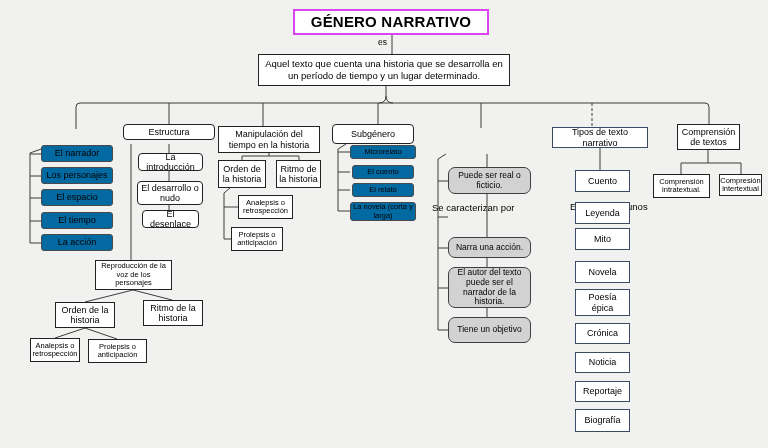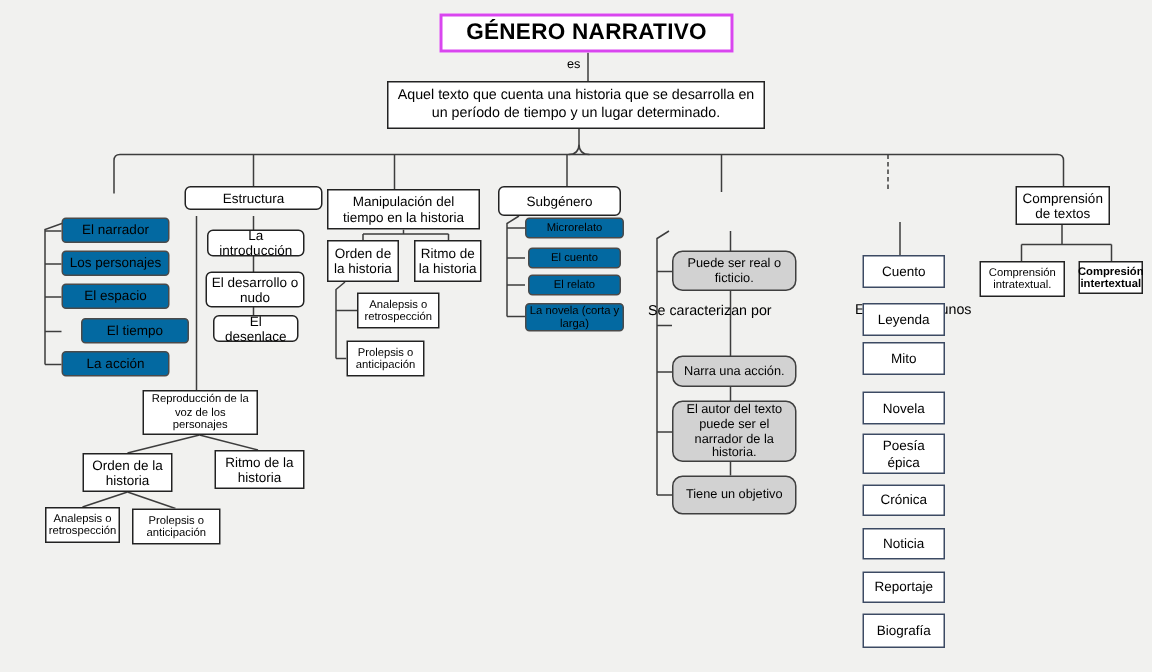--- a/index.html
+++ b/index.html
@@ -9,21 +9,21 @@
   .box{position:absolute;display:flex;align-items:center;justify-content:center;
        text-align:center;background:#ffffff;border:1px solid #222;
        font-size:9px;line-height:1.12;color:#000;box-sizing:border-box;padding:1px 2px;}
   .title-box{border:2px solid #d946ef;font-weight:bold;font-size:15px;letter-spacing:.2px;}
   .def-box{font-size:9.5px;line-height:1.25;}
   .gray{background:#0369a1;border-color:#4a4a4a;border-radius:3px;}
   .rounded{border-radius:4px;}
   .char{background:#d2d2d2;border:1.5px solid #3f3f3f;border-radius:7px;font-size:8.5px;}
   .tipo{border-color:#3c4a63;}
   .small{font-size:7.5px;}
-  .bold{font-weight:bold;}
+  .bold{font-weight:normal;}
   .note{position:absolute;font-size:9.5px;color:#000;white-space:nowrap;margin-top:47px;}
   .es-label{position:absolute;font-size:8.5px;color:#000;}
 </style>
 </head>
 <body>
 
 <div class="canvas">
 
   <svg class="lines" width="768" height="448">
     <g stroke="#3d3d3d" stroke-width="1" fill="none">
@@ -79,26 +79,27 @@
     </g>
   </svg>
 
   <div class="box title-box" style="left:293px;top:9px;width:196px;height:26px">GÉNERO NARRATIVO</div>
   <span class="es-label" style="left:378px;top:37px">es</span>
   <div class="box def-box" style="left:258px;top:54px;width:252px;height:32px">Aquel texto que cuenta una historia que se desarrolla en un período de tiempo y un lugar determinado.</div>
 
   <div class="box rounded" style="left:123px;top:124px;width:92px;height:16px">Estructura</div>
   <div class="box" style="left:218px;top:126px;width:102px;height:27px">Manipulación del tiempo en la historia</div>
   <div class="box rounded" style="left:332px;top:124px;width:82px;height:20px">Subgénero</div>
+  <div class="box tipo" style="left:552px;top:127px;width:96px;height:21px">Tipos de texto narrativo</div>
   <div class="box" style="left:677px;top:124px;width:63px;height:26px">Comprensión de textos</div>
 
   <div class="box gray" style="left:41px;top:145px;width:72px;height:17px">El narrador</div>
   <div class="box gray" style="left:41px;top:167px;width:72px;height:17px">Los personajes</div>
   <div class="box gray" style="left:41px;top:189px;width:72px;height:17px">El espacio</div>
-  <div class="box gray" style="left:54px;top:212px;width:72px;height:17px">El tiempo</div>
+  <div class="box gray" style="left:41px;top:212px;width:72px;height:17px">El tiempo</div>
   <div class="box gray" style="left:41px;top:234px;width:72px;height:17px">La acción</div>
 
   <div class="box rounded" style="left:138px;top:153px;width:65px;height:18px">La introducción</div>
   <div class="box rounded" style="left:137px;top:181px;width:66px;height:24px">El desarrollo o nudo</div>
   <div class="box rounded" style="left:142px;top:210px;width:57px;height:18px">El desenlace</div>
 
   <div class="box small" style="left:95px;top:260px;width:77px;height:30px">Reproducción de la voz de los personajes</div>
   <div class="box" style="left:55px;top:302px;width:60px;height:26px">Orden de la historia</div>
   <div class="box" style="left:143px;top:300px;width:60px;height:26px">Ritmo de la historia</div>
   <div class="box small" style="left:30px;top:338px;width:50px;height:24px">Analepsis o retrospección</div>

